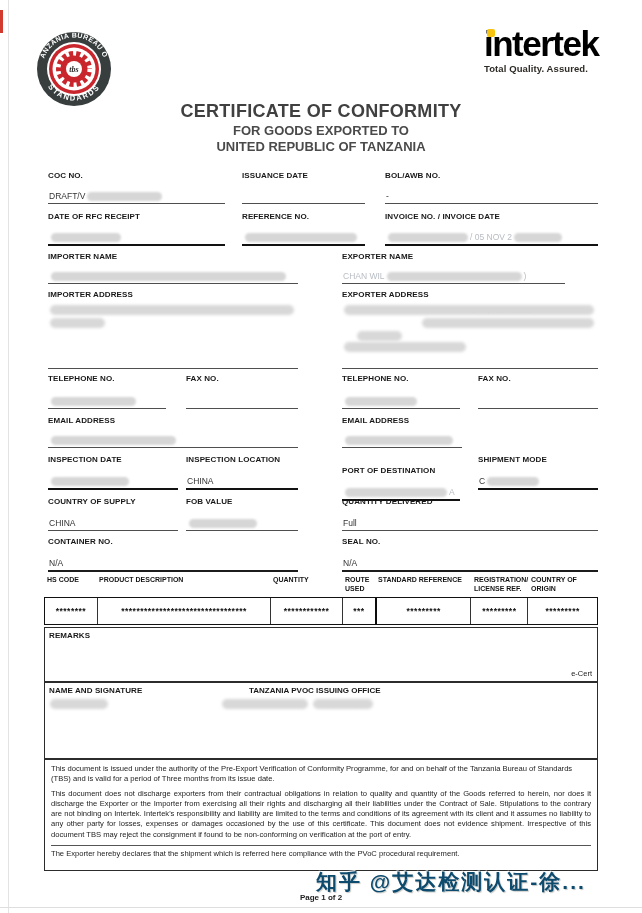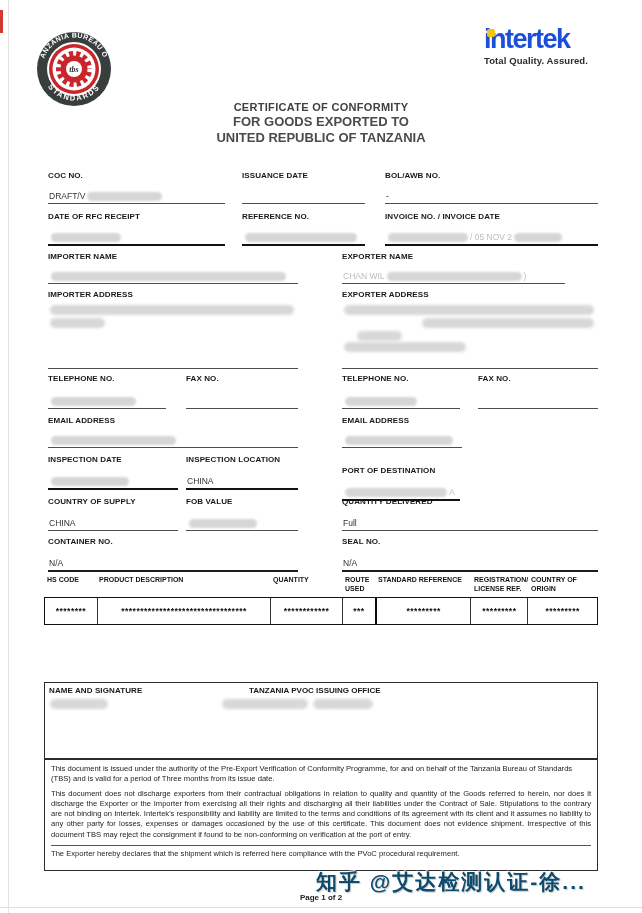--- a/index.html
+++ b/index.html
@@ -5,26 +5,26 @@
   html,body{margin:0;padding:0;background:#ffffff;}
   .page{position:relative;width:642px;height:913px;background:#fff;overflow:hidden;
         font-family:"Liberation Sans",sans-serif;color:#1e1e1e;}
   .edge-left{position:absolute;left:8px;top:0;width:1px;height:913px;background:#e3e3e3;}
   .edge-bottom{position:absolute;left:0;top:907px;width:642px;height:1px;background:#dedede;}
   .red-tick{position:absolute;left:0;top:10px;width:3px;height:23px;background:#d23a2e;}
 
   
   .tbs-logo{position:absolute;left:36px;top:31px;width:76px;height:76px;}
   .itk-logo{position:absolute;left:484px;top:26px;width:140px;}
-  .itk-name{position:relative;font-size:27px;font-weight:bold;letter-spacing:-1.5px;color:#1d4ed8;line-height:1;}
+  .itk-name{position:relative;font-size:35px;font-weight:bold;letter-spacing:-1.5px;color:#000000;line-height:1;}
   .itk-dot{position:absolute;left:3px;top:3px;width:8px;height:8px;border-radius:2px;background:#f6c40e;}
   .itk-tag{font-size:9.5px;font-weight:bold;color:#2e2a26;margin-top:2px;letter-spacing:0.1px;}
 
   .title{position:absolute;left:0;top:101px;width:642px;text-align:center;color:#404040;}
-  .title .t1{font-size:11px;font-weight:bold;letter-spacing:0.3px;}
+  .title .t1{font-size:18px;font-weight:bold;letter-spacing:0.3px;}
   .title .t2{font-size:13px;font-weight:bold;color:#4a4a4a;margin-top:1px;}
 
   
   .field{position:absolute;border-bottom:1px solid #4f4f4f;}
   .field.thick{border-bottom:2.5px solid #121212;}
   .field.med{border-bottom:2px solid #1c1c1c;}
   .lbl{font-size:8px;font-weight:bold;color:#181818;letter-spacing:0.1px;white-space:nowrap;}
   .val{position:absolute;left:1px;bottom:2px;font-size:8.5px;color:#333;white-space:nowrap;text-align:center;}
   .pill{display:inline-block;height:9px;border-radius:5px;background:#d6d6d6;
         filter:blur(1.2px);vertical-align:middle;margin:0 2px;}
@@ -182,20 +182,24 @@
     <div class="val"><span class="pill" style="width:78px"></span></div>
   </div>
   <div class="field thick" style="left:186px;top:455px;width:112px;height:33px">
     <div class="lbl">INSPECTION LOCATION</div>
     <div class="val">CHINA</div>
   </div>
   <div class="field thick" style="left:342px;top:466px;width:118px;height:33px">
     <div class="lbl">PORT OF DESTINATION</div>
     <div class="val"><span class="pill" style="width:102px"></span><span class="faint">A</span></div>
   </div>
+  <div class="field thick" style="left:478px;top:455px;width:120px;height:33px">
+    <div class="lbl">SHIPMENT MODE</div>
+    <div class="val"><span>C</span><span class="pill" style="width:52px"></span></div>
+  </div>
 
   <div class="field" style="left:48px;top:497px;width:130px;height:33px">
     <div class="lbl">COUNTRY OF SUPPLY</div>
     <div class="val">CHINA</div>
   </div>
   <div class="field" style="left:186px;top:497px;width:112px;height:33px">
     <div class="lbl">FOB VALUE</div>
     <div class="val"><span class="pill" style="width:68px"></span></div>
   </div>
   <div class="field" style="left:342px;top:497px;width:256px;height:33px">
@@ -224,20 +228,24 @@
   <div class="tbl-row">
     <div class="c" style="width:52px">********</div>
     <div class="c" style="width:174px">*********************************</div>
     <div class="c" style="width:72px">************</div>
     <div class="c" style="width:33px">***</div>
     <div class="c heavy" style="width:96px">*********</div>
     <div class="c" style="width:57px">*********</div>
     <div class="c" style="width:70px">*********</div>
   </div>
 
+  <div class="box" style="top:627px;height:55px">
+    <div class="lbl">REMARKS</div>
+    <div class="ecert">e-Cert</div>
+  </div>
 
   <div class="box" style="top:682px;height:77px">
     <div class="lbl">NAME AND SIGNATURE</div>
     <div class="office-lbl">TANZANIA PVOC ISSUING OFFICE</div>
     <div class="pill-abs" style="left:5px;top:16px;width:58px"></div>
     <div class="pill-abs" style="left:177px;top:16px;width:86px"></div>
     <div class="faint" style="position:absolute;top:17px;left:282px;font-size:8px">D, CHINA</div>
     <div class="pill-abs" style="left:268px;top:16px;width:60px"></div>
   </div>
 

